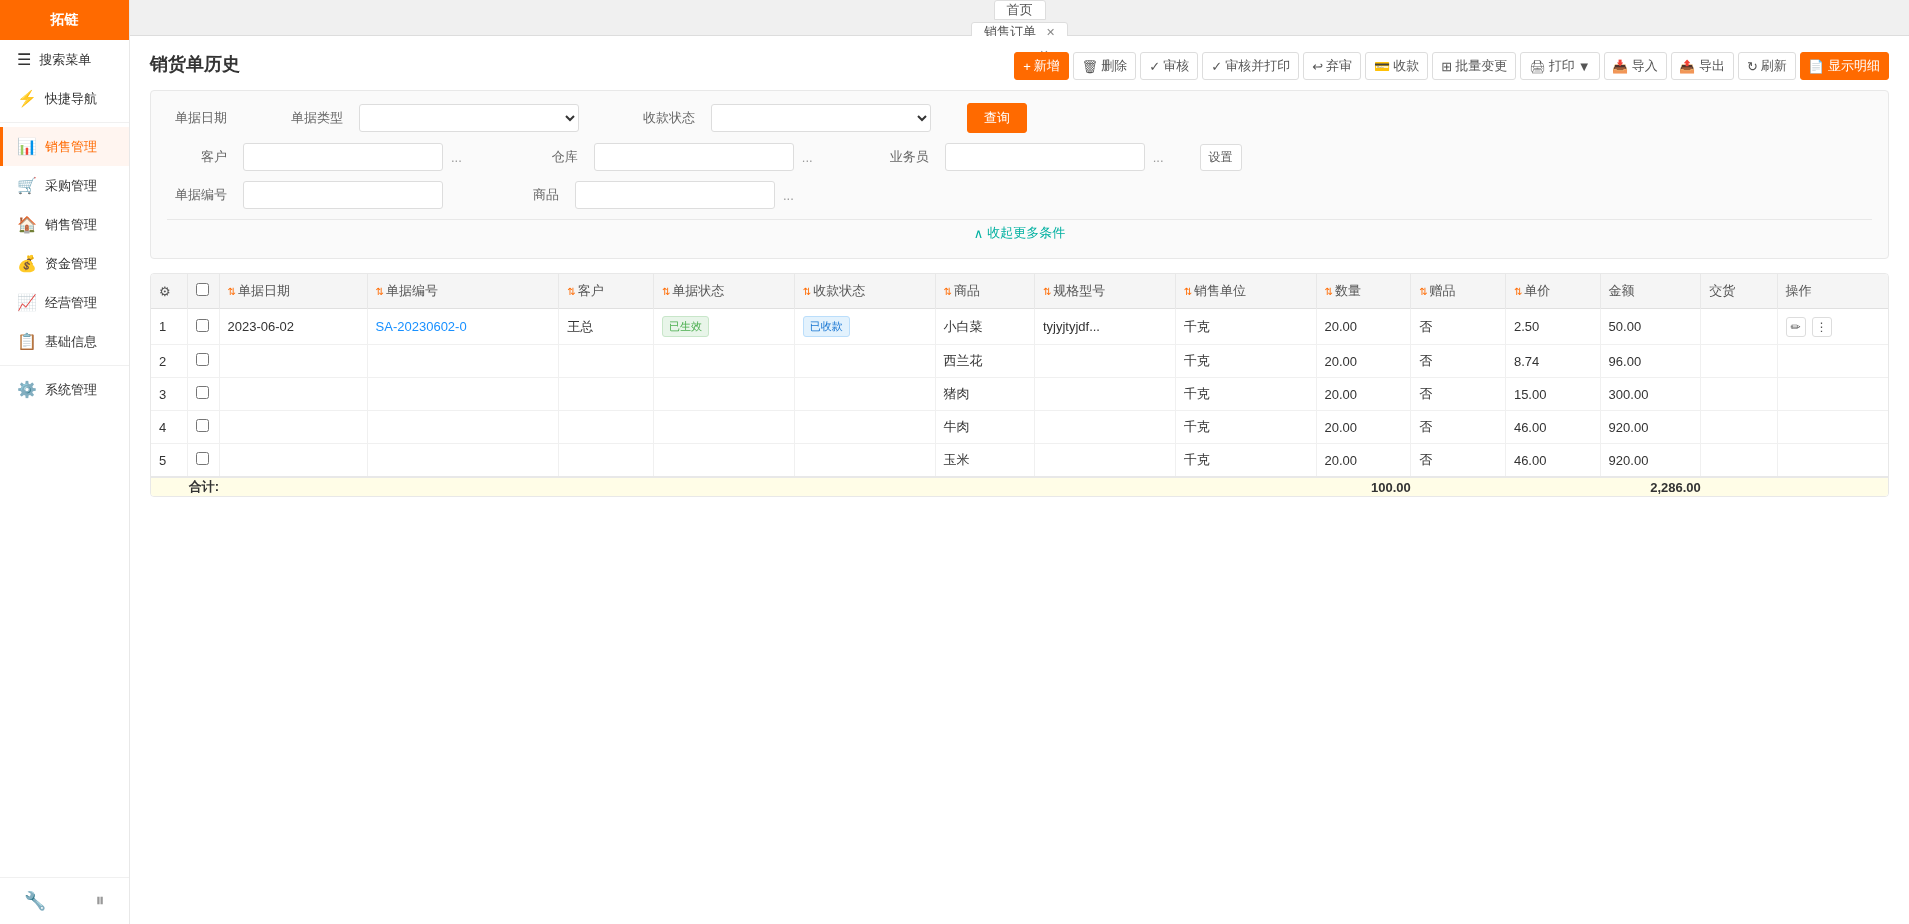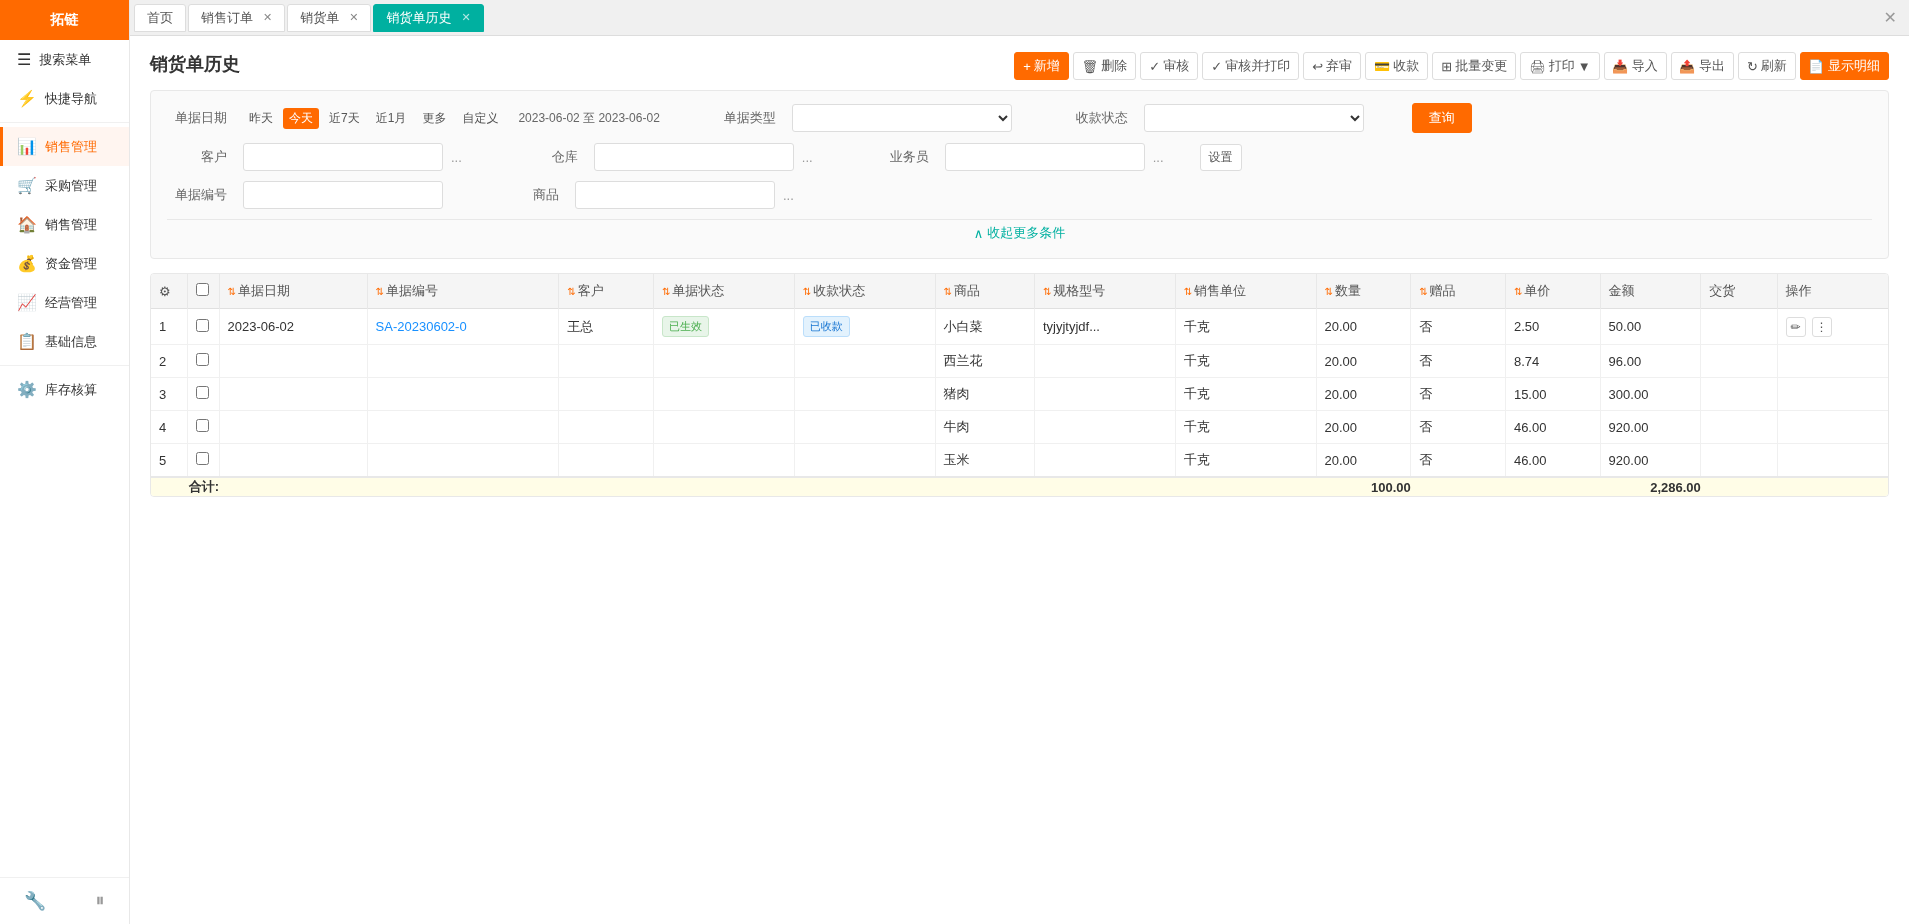--- a/index.html
+++ b/index.html
@@ -54,20 +54,21 @@
     
     .tab-bar {
       display: flex;
       align-items: center;
       background: #f0f0f0;
       border-bottom: 1px solid #ddd;
       height: 36px;
       padding: 0 4px;
       gap: 2px;
       flex-shrink: 0;
+      flex-direction: column;
     }
     .tab {
       display: flex;
       align-items: center;
       gap: 6px;
       padding: 0 12px;
       height: 28px;
       background: #fff;
       border: 1px solid #ddd;
       border-radius: 3px 3px 0 0;
@@ -378,21 +379,21 @@
     <span class="sidebar-icon">📈</span>
     <span>经营管理</span>
   </div>
   <div class="sidebar-item">
     <span class="sidebar-icon">📋</span>
     <span>基础信息</span>
   </div>
   <div class="sidebar-divider"></div>
   <div class="sidebar-item">
     <span class="sidebar-icon">⚙️</span>
-    <span>库存核算</span>
+    <span>系统管理</span>
   </div>
   <div class="sidebar-bottom">
     <div style="display:flex; justify-content:space-around; padding:4px 0;">
       <span style="cursor:pointer; color:#ff6a00; font-size:18px;">🔧</span>
       <span style="cursor:pointer; color:#999; font-size:18px;">⏸</span>
     </div>
   </div>
 </div>
 
 <div class="main">
@@ -471,42 +472,31 @@
           <span>显示明细</span>
         </button>
       </div>
     </div>
 
     <div class="filter-area">
       <div style="position:relative;">
 
         <div class="filter-row">
           <span class="filter-label">单据日期</span>
-          <div class="filter-control">
-            <div class="date-tabs">
-              <span class="date-tab">昨天</span>
-              <span class="date-tab active">今天</span>
-              <span class="date-tab">近7天</span>
-              <span class="date-tab">近1月</span>
-              <span class="date-tab">更多</span>
-              <span class="date-tab">自定义</span>
-            </div>
-            <span class="date-range">2023-06-02 至 2023-06-02</span>
-          </div>
 
           <span class="filter-label" style="width:60px; margin-left:40px;font-family:Liberation Serif, serif;">单据类型</span>
           <div style="position:relative; display:inline-block;">
             <select class="filter-select" style="width:220px; padding-right:28px;"></select>
           </div>
 
           <span class="filter-label" style="margin-left:40px; width:60px;">收款状态</span>
           <div style="position:relative; display:inline-block;">
             <select class="filter-select" style="width:220px;"></select>
           </div>
-          <button class="query-btn" style="margin-left:32px;">查询</button>
+          <button class="query-btn" style="margin-left:20px;">查询</button>
         </div>
 
         <div class="filter-row">
           <span class="filter-label">客户</span>
           <div style="display:flex; align-items:center; gap:4px;">
             <input class="filter-input" style="width: 200px;">
             <span class="filter-ellipsis" style="cursor:pointer;">...</span>
           </div>
 
           <span class="filter-label" style="margin-left:40px;">仓库</span>

